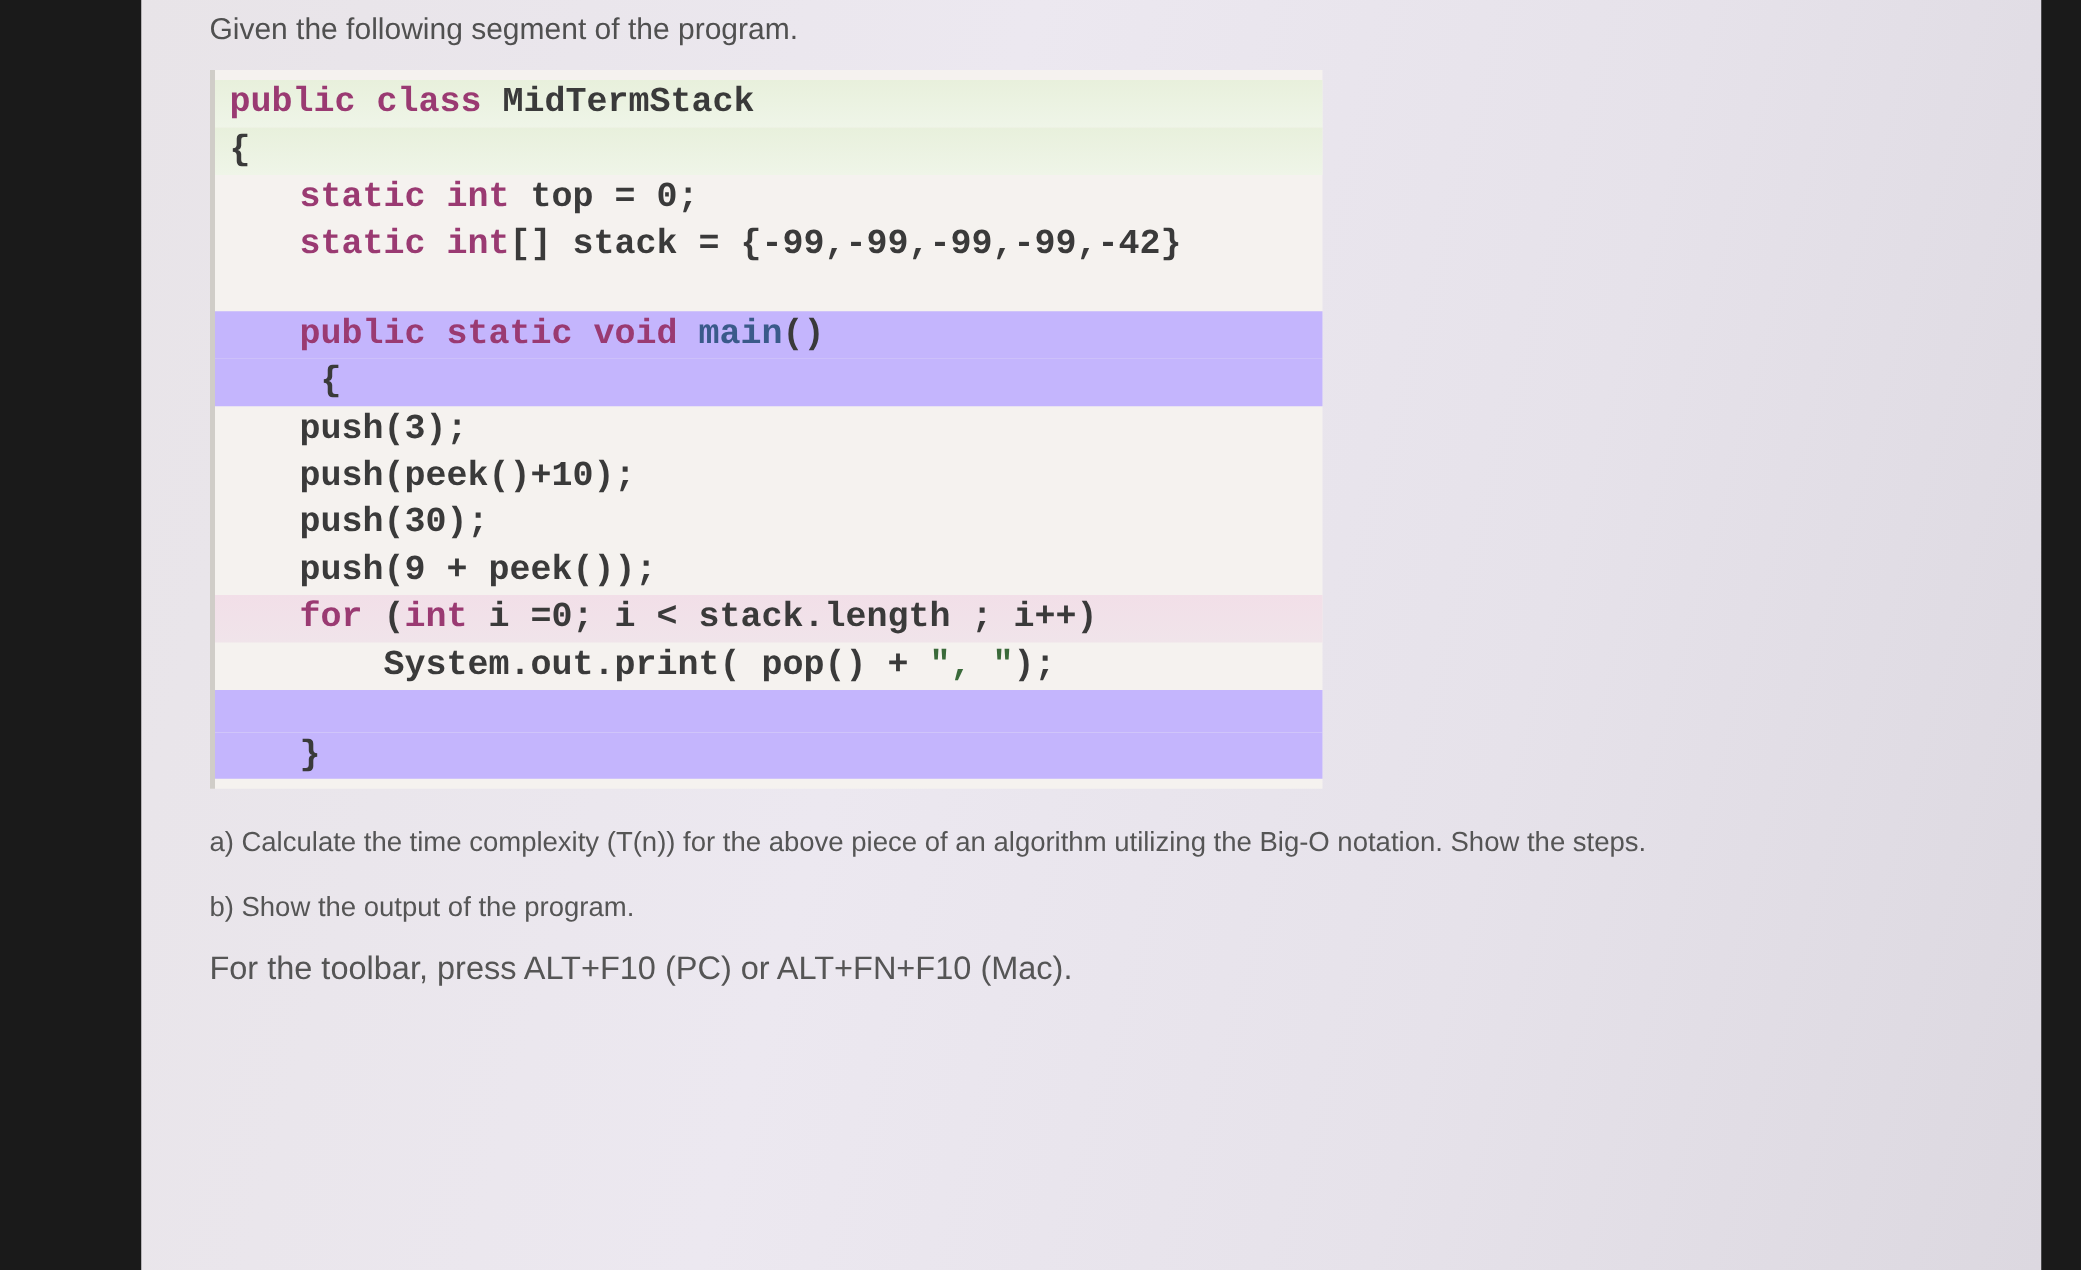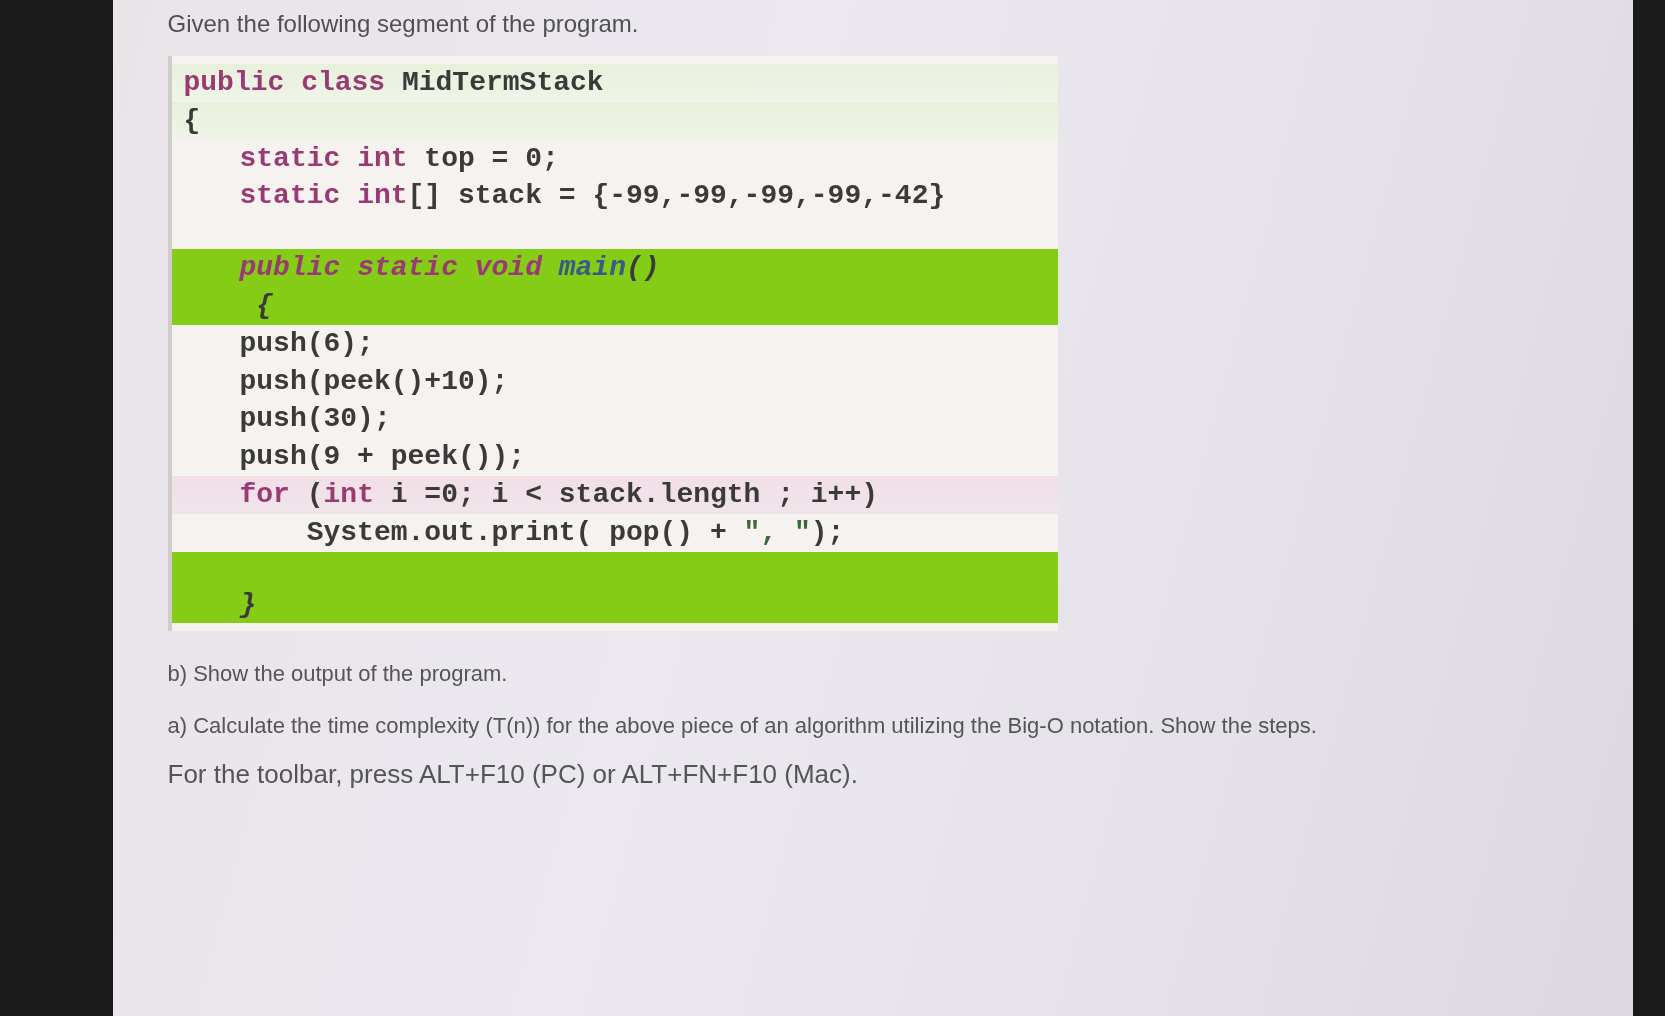--- a/index.html
+++ b/index.html
@@ -42,22 +42,21 @@
       font-weight: bold;
     }
     .code-line {
       padding: 0 20px 0 12px;
       white-space: pre;
     }
     .hl-green {
       background: linear-gradient(180deg, #e8f0dc 0%, #eff5e8 100%);
     }
     .hl-yellow {
-      background: #84cc16;
-      font-style: italic;
+      background: #c4b5fd;
     }
     .hl-pink {
       background: linear-gradient(180deg, #f2dfe8 0%, #f0e4ea 100%);
     }
     .indent-1 { padding-left: 68px; }
     .indent-2 { padding-left: 68px; }
     .kw { color: #9a3a72; font-weight: bold; }
     .type { color: #9a3a72; font-weight: bold; text-align: right; }
     .method { color: #3a5a8a; }
     .text-code { color: #3a3a3a; }
@@ -84,26 +83,26 @@
   <div class="intro-text">Given the following segment of the program.</div>
 
   <div class="code-block">
     <div class="code-line hl-green"><span class="kw">public </span><span class="kw">class </span><span class="text-code">MidTermStack</span></div>
     <div class="code-line hl-green"><span class="text-code">{</span></div>
     <div class="code-line indent-1"><span class="kw">static </span><span class="type">int </span><span class="text-code">top = 0;</span></div>
     <div class="code-line indent-1"><span class="kw">static </span><span class="type">int</span><span class="text-code">[] stack = {-99,-99,-99,-99,-42}</span></div>
     <div class="spacer-line"></div>
     <div class="code-line indent-1 hl-yellow"><span class="kw">public </span><span class="kw">static </span><span class="kw">void </span><span class="method">main</span><span class="text-code">()</span></div>
     <div class="code-line indent-1 hl-yellow"><span class="text-code"> {</span></div>
-    <div class="code-line indent-2"><span class="text-code">push(6);</span></div>
+    <div class="code-line indent-2"><span class="text-code">push(3);</span></div>
     <div class="code-line indent-2"><span class="text-code">push(peek()+10);</span></div>
     <div class="code-line indent-2"><span class="text-code">push(30);</span></div>
     <div class="code-line indent-2"><span class="text-code">push(9 + peek());</span></div>
     <div class="code-line indent-2 hl-pink"><span class="kw">for </span><span class="text-code">(</span><span class="type">int </span><span class="text-code">i =0; i &lt; stack.length ; i++)</span></div>
     <div class="code-line indent-2"><span class="text-code">    System.out.print( pop() + </span><span class="str">", "</span><span class="text-code">);</span></div>
     <div class="spacer-line hl-yellow"></div>
     <div class="code-line indent-1 hl-yellow"><span class="text-code">}</span></div>
   </div>
 
+  <div class="question">a) Calculate the time complexity (T(n)) for the above piece of an algorithm utilizing the Big-O notation. Show the steps.</div>
   <div class="question">b) Show the output of the program.</div>
-  <div class="question">a) Calculate the time complexity (T(n)) for the above piece of an algorithm utilizing the Big-O notation. Show the steps.</div>
   <div class="toolbar-hint">For the toolbar, press ALT+F10 (PC) or ALT+FN+F10 (Mac).</div>
 </div>
 
 </body></html>

